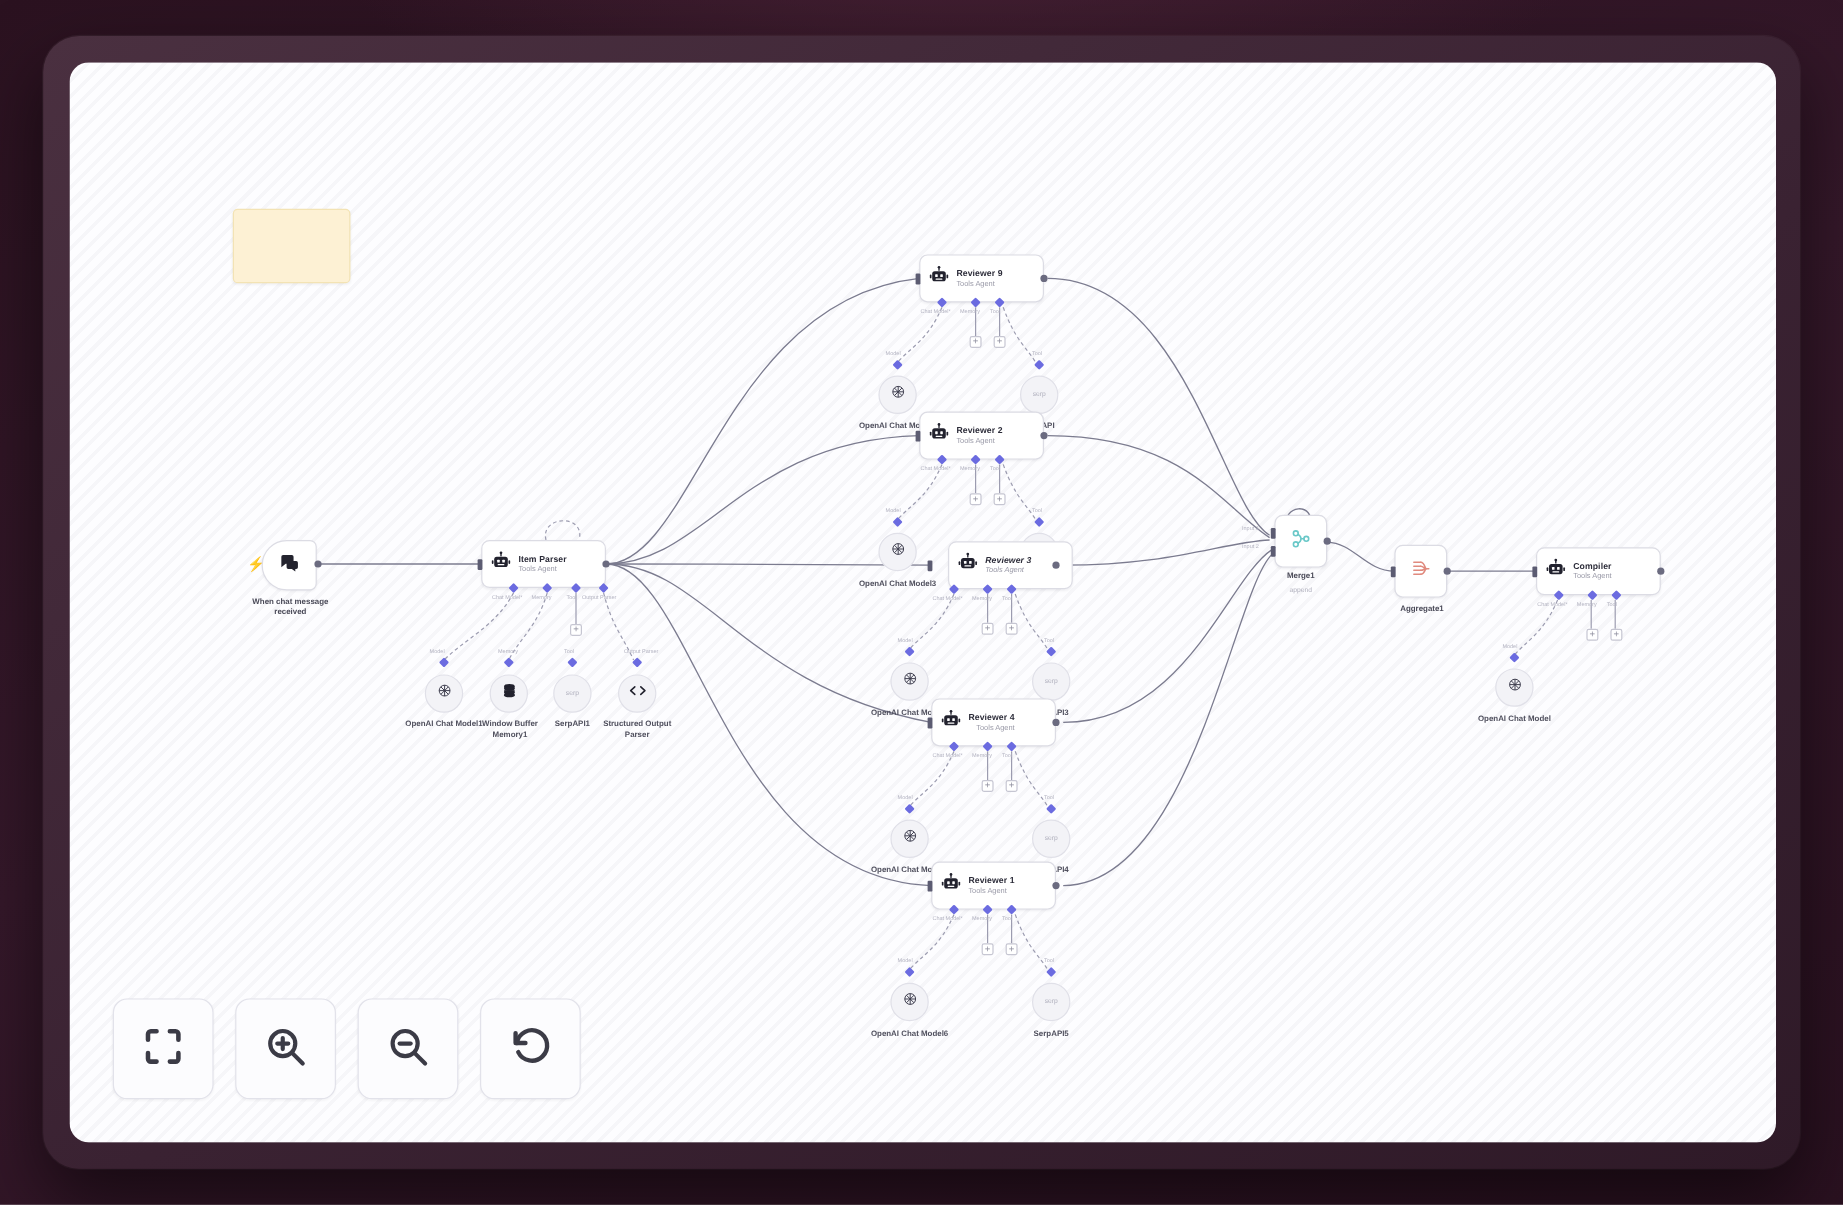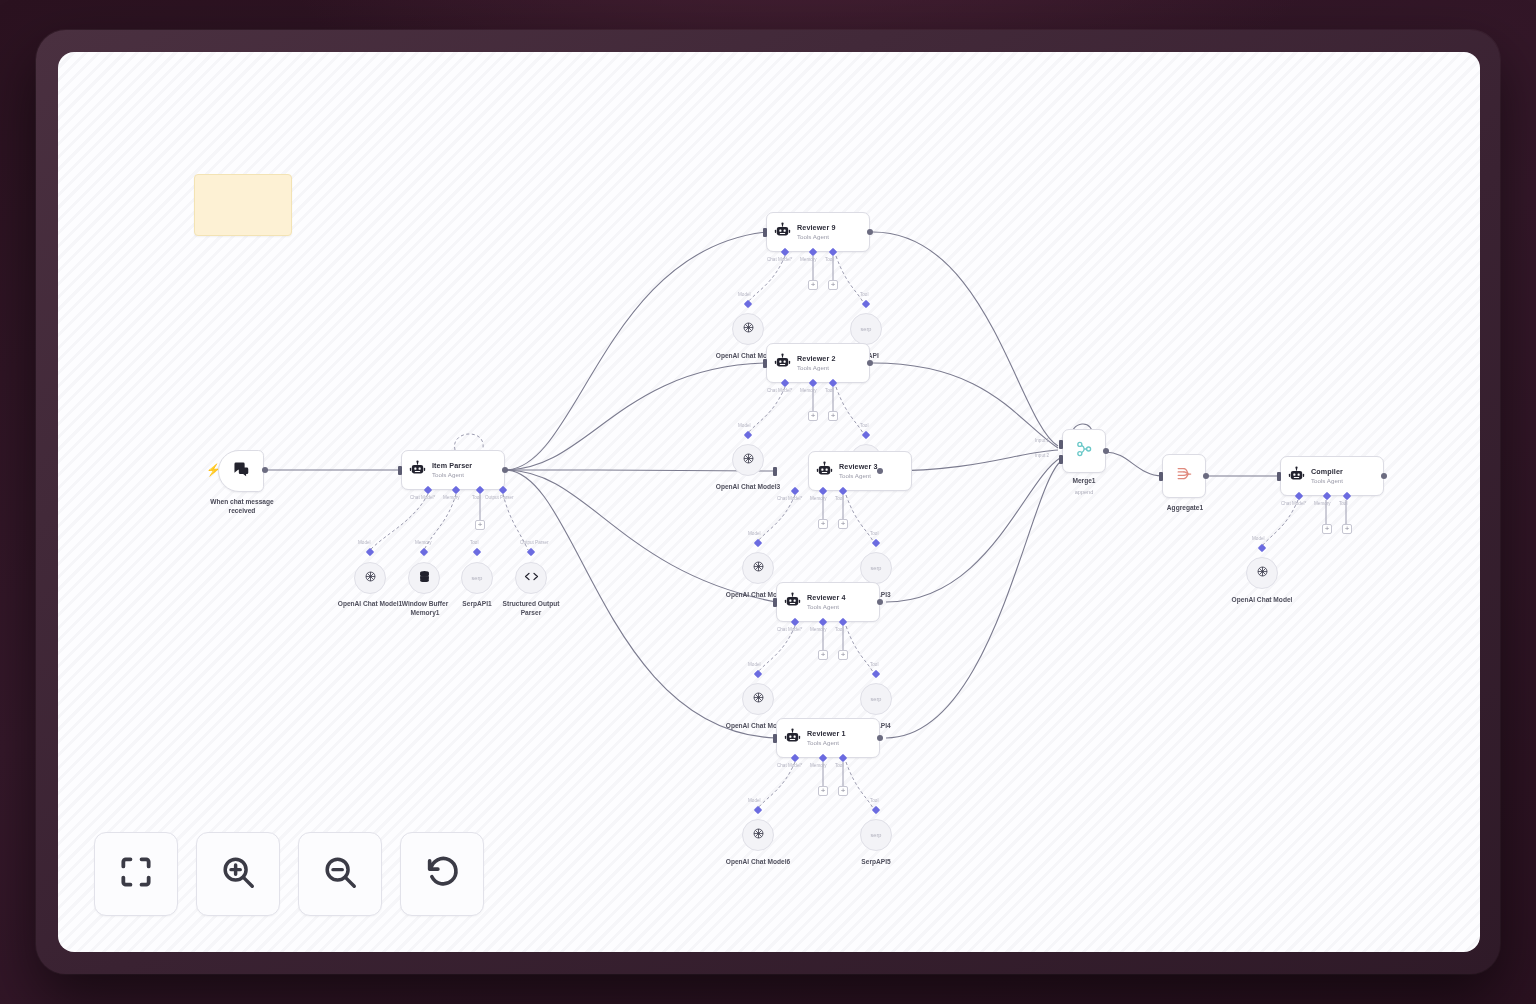--- a/index.html
+++ b/index.html
@@ -387,21 +387,21 @@
       </span>
     </div>
     <div class="caption sub" style="left:640px; top:431px; width:100px;">OpenAI Chat Model3</div>
     <div class="portlabel" style="left:802px; top:371px;">Tool</div>
     <div class="diamond" style="left:805px; top:380px;"></div>
     <div class="subnode" style="left:792px; top:392px;">
       <span class="subcap" style="position:static;">serp</span>
     </div>
     <div class="caption sub" style="left:773px; top:431px; width:70px;">SerpAPI2</div>
 
-    <div class="node agent" style="left:750px; top:399px;">
+    <div class="node agent" style="left:732px; top:399px;font-style:italic;">
       <span>
         <svg width="17" height="17" viewBox="0 0 24 24">
           <rect x="4" y="7" width="16" height="12" rx="3" fill="#22222e"></rect>
           <rect x="7.5" y="10.5" width="3" height="3.4" rx=".7" fill="#fff"></rect>
           <rect x="13.5" y="10.5" width="3" height="3.4" rx=".7" fill="#fff"></rect>
           <rect x="8" y="15.6" width="8" height="1.5" rx=".7" fill="#fff"></rect>
           <rect x="11.2" y="2.5" width="1.6" height="4" fill="#22222e"></rect>
             <circle cx="12" cy="2.4" r="1.6" fill="#22222e"></circle>
           <rect x="1.2" y="11" width="2" height="4.4" rx="1" fill="#22222e"></rect>
             <rect x="20.8" y="11" width="2" height="4.4" rx="1" fill="#22222e"></rect>
@@ -433,21 +433,21 @@
       </span>
     </div>
     <div class="caption sub" style="left:650px; top:539px; width:100px;">OpenAI Chat Model4</div>
     <div class="portlabel" style="left:812px; top:479px;">Tool</div>
     <div class="diamond" style="left:815px; top:488px;"></div>
     <div class="subnode" style="left:802px; top:500px;">
       <span class="subcap" style="position:static;">serp</span>
     </div>
     <div class="caption sub" style="left:783px; top:539px; width:70px;">SerpAPI3</div>
 
-    <div class="node agent" style="left:718px; top:530px;">
+    <div class="node agent" style="left:718px; top:530px;text-align:right;">
       <span>
         <svg width="17" height="17" viewBox="0 0 24 24">
           <rect x="4" y="7" width="16" height="12" rx="3" fill="#22222e"></rect>
           <rect x="7.5" y="10.5" width="3" height="3.4" rx=".7" fill="#fff"></rect>
           <rect x="13.5" y="10.5" width="3" height="3.4" rx=".7" fill="#fff"></rect>
           <rect x="8" y="15.6" width="8" height="1.5" rx=".7" fill="#fff"></rect>
           <rect x="11.2" y="2.5" width="1.6" height="4" fill="#22222e"></rect>
             <circle cx="12" cy="2.4" r="1.6" fill="#22222e"></circle>
           <rect x="1.2" y="11" width="2" height="4.4" rx="1" fill="#22222e"></rect>
             <rect x="20.8" y="11" width="2" height="4.4" rx="1" fill="#22222e"></rect>

